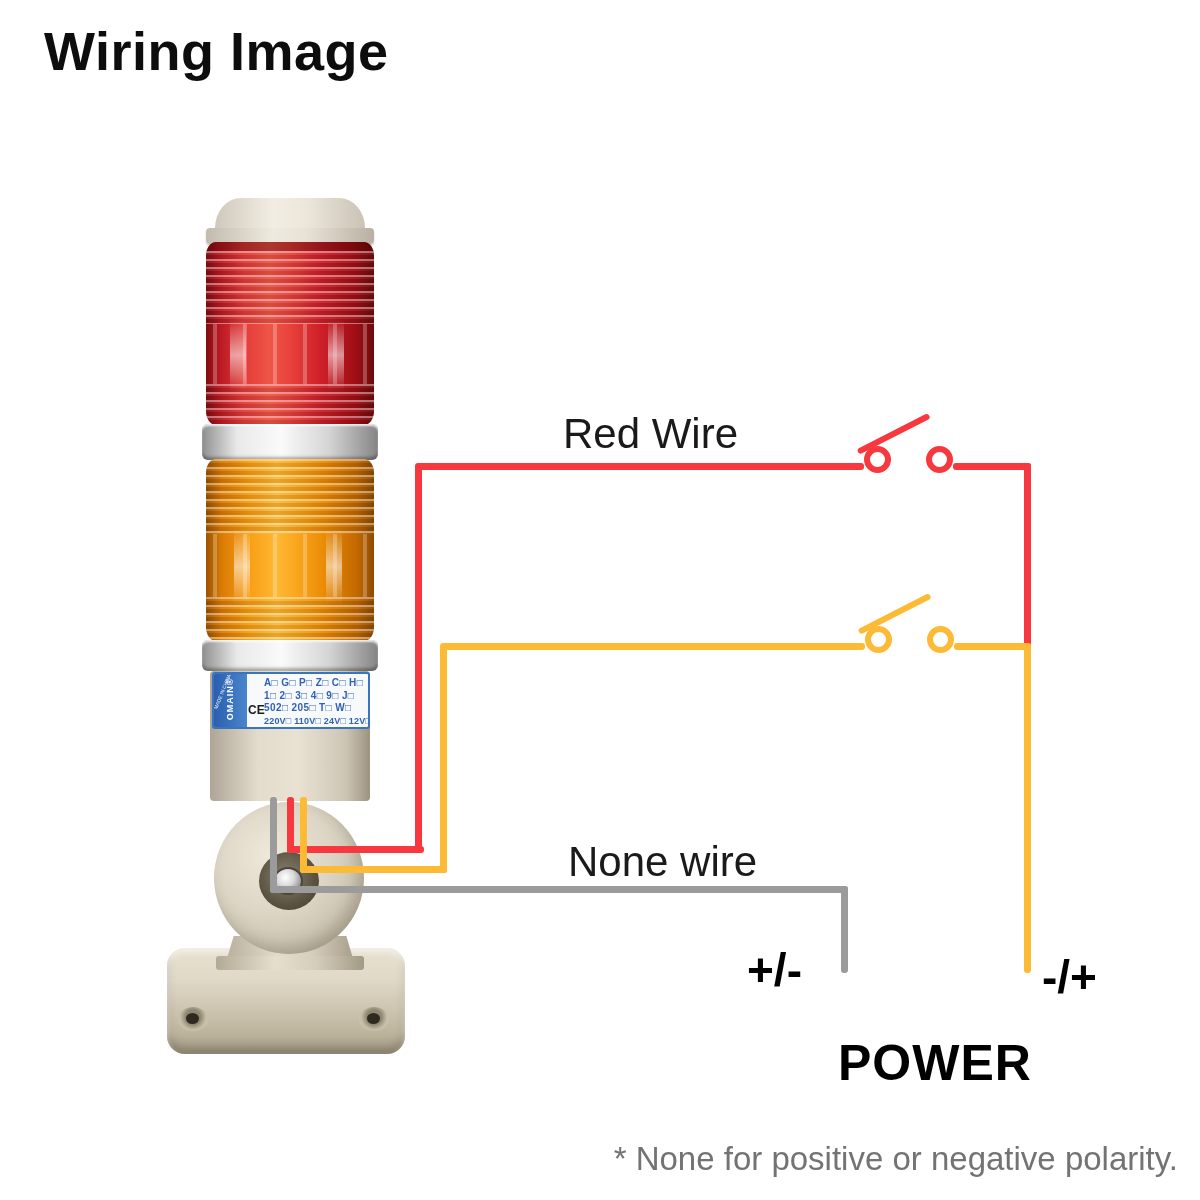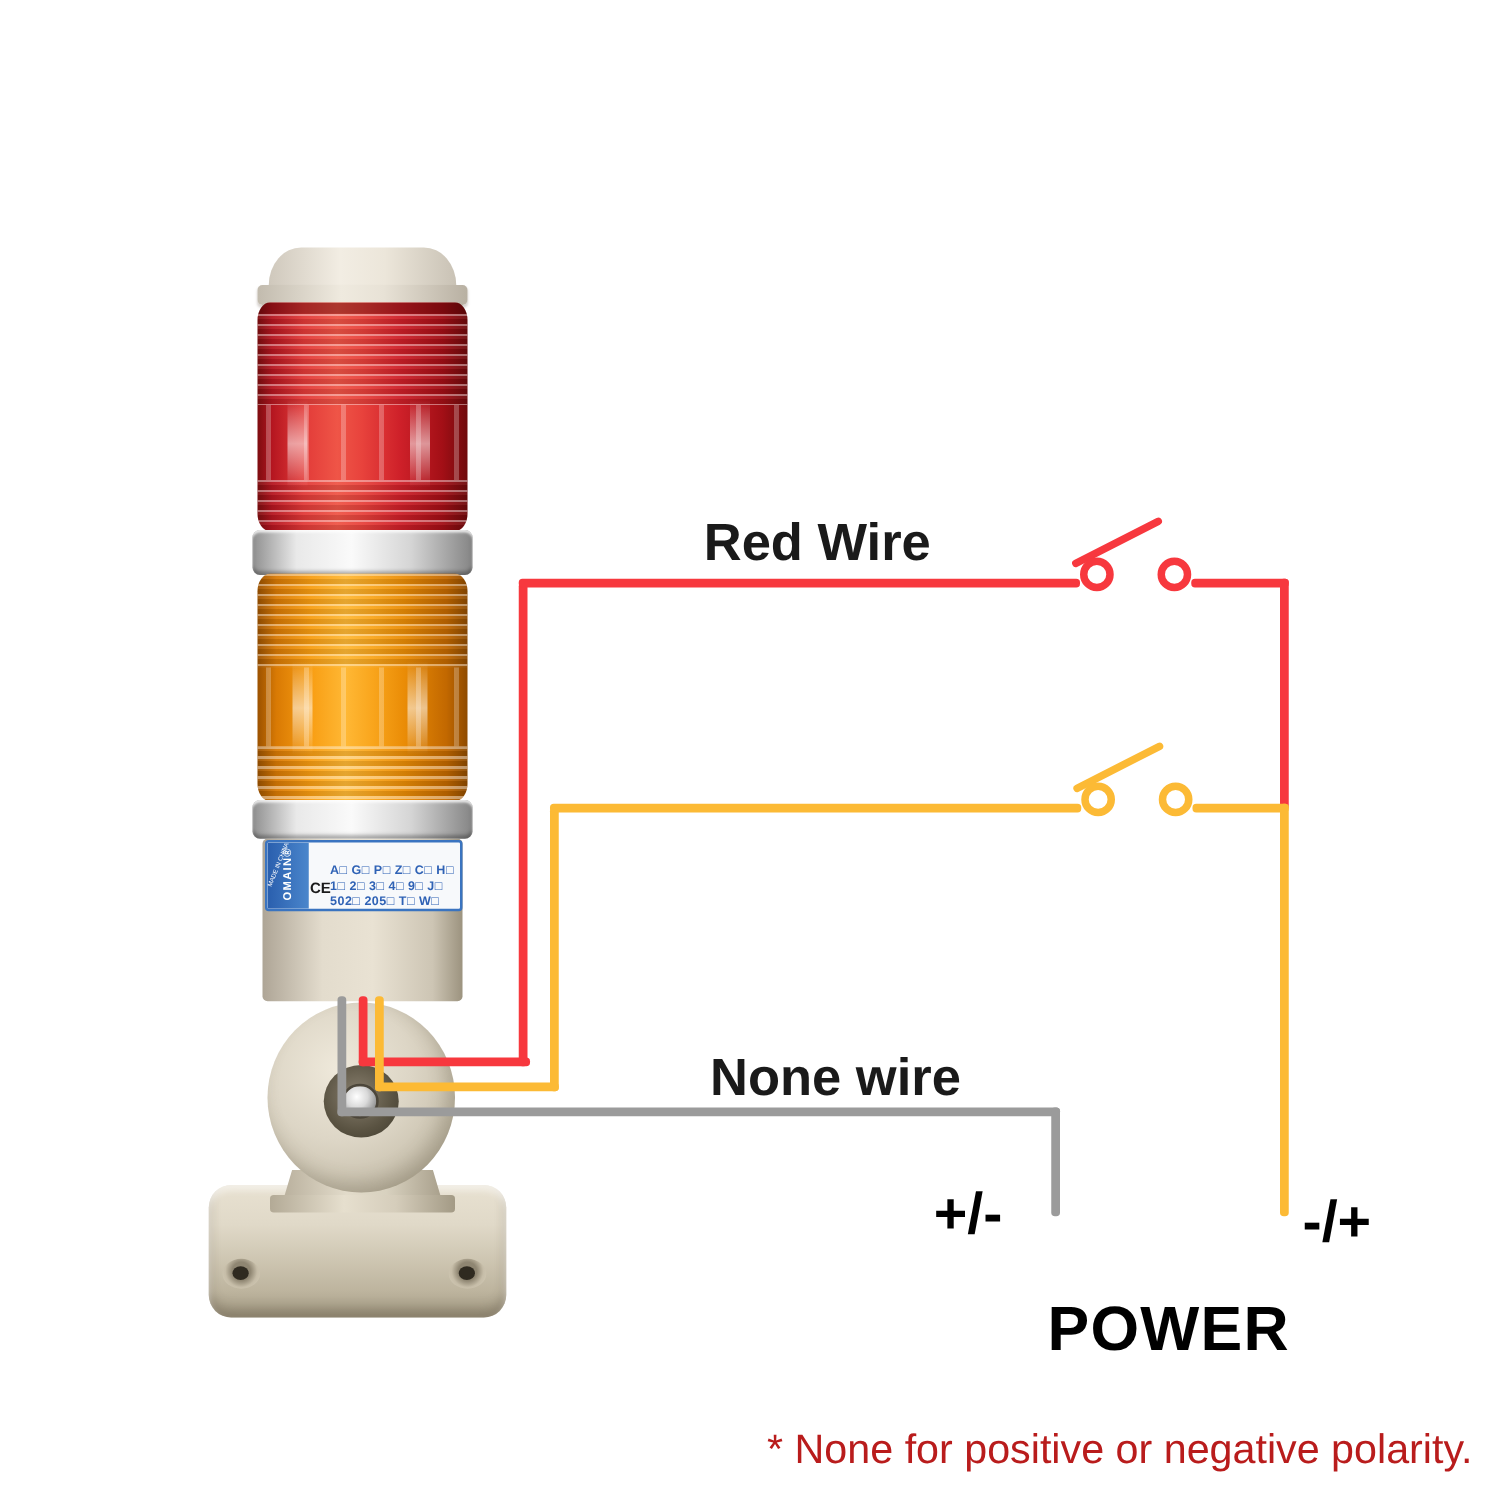--- a/index.html
+++ b/index.html
@@ -4,24 +4,24 @@
 <style>
   html,body { margin:0; padding:0; background:#ffffff; }
   .canvas {
     position:relative; width:1200px; height:1200px; background:#ffffff;
     overflow:hidden; font-family:"Liberation Sans", sans-serif; color:#111;
   }
   .abs { position:absolute; }
 
   
   .page-title { left:44px; top:20px; font-size:54px; font-weight:700; letter-spacing:0.5px; color:#0d0d0d; }
-  .wire-label { font-size:42px; color:#1a1a1a; white-space:nowrap;font-weight:bold; }
+  .wire-label { font-size:42px; color:#1a1a1a; white-space:nowrap; }
   .pol-label  { font-size:46px; font-weight:700; color:#000; white-space:nowrap; }
   .power-label{ left:838px; top:998px; font-size:50px; font-weight:700; letter-spacing:1px; color:#000;margin-top:36px; }
-  .footnote   { right:22px; top:1140px; font-size:33px; color:#b91c1c; white-space:nowrap; }
+  .footnote   { right:22px; top:1140px; font-size:33px; color:#737373; white-space:nowrap; }
 
   
   .cap-top { left:215px; top:198px; width:150px; height:34px;
     border-radius:26px 26px 2px 2px / 30px 30px 2px 2px;
     background:linear-gradient(to right,#cfc8bc,#f2ede3 38%,#ece6da 62%,#c9c2b5); }
   .cap-rim { left:206px; top:228px; width:168px; height:16px; border-radius:4px;
     background:linear-gradient(to right,#c2bbae,#efeadf 40%,#e8e2d6 60%,#b8b0a2);
     box-shadow:0 2px 2px rgba(90,70,60,.25); }
 
   .lens { overflow:hidden; border-radius:10px / 14px; }
@@ -49,21 +49,21 @@
   
   .spec-label { left:212px; top:672px; width:158px; height:57px; background:#f7f9fb;
     border:2px solid var(--spec-strip-blue,#3a74c0); border-radius:3px; overflow:hidden; box-sizing:border-box; }
   .brand-strip { position:absolute; left:0; top:0; bottom:0; width:33px;
     background:linear-gradient(to right,#2a5fae,#4a86cc); }
   .brand-text { position:absolute; left:-14px; top:20px; width:60px; text-align:center;
     color:#fff; font-size:9px; font-weight:700; letter-spacing:1px; transform:rotate(-90deg); }
   .origin-text { position:absolute; left:-1px; top:34px; color:#fff; font-size:8px;
     transform:rotate(-68deg) scale(.62); transform-origin:0 0; white-space:nowrap; }
   .ce-mark { position:absolute; left:34px; bottom:10px; font-size:12px; font-weight:700; color:#1b1b1b; }
-  .spec-rows { position:absolute; left:50px; top:17px; right:1px; }
+  .spec-rows { position:absolute; left:50px; top:3px; right:1px; }
   .spec-row { font-size:10px; font-weight:700; color:var(--spec-blue,#2f62b5);
     line-height:12.5px; white-space:nowrap; letter-spacing:0.4px; }
   .spec-row.small { font-size:9px; letter-spacing:0.2px; }
 
   
   .pivot-disc { left:214px; top:802px; width:150px; height:152px; border-radius:50%;
     background:radial-gradient(circle at 38% 35%, #efe9db 0%, #ddd6c6 42%, #c9c1ae 72%, #a29983 100%);
     box-shadow:inset -6px -8px 14px rgba(80,70,50,.25); }
   .pivot-inner { left:259px; top:852px; width:60px; height:58px; border-radius:50%;
     background:radial-gradient(circle at 45% 42%, #8a8170, #5a5342 60%, #3f3a2d); }
@@ -98,20 +98,21 @@
   .switch.red-sw    { color:var(--wire-red,#f7383e); }
   .switch.yellow-sw { color:var(--wire-yellow,#fcba35); }
 
   .txt { z-index:7; }
 </style>
 </head>
 <body>
 
 <div class="canvas">
 
+  <div class="abs page-title txt">Wiring Image</div>
 
   <div>
     <div class="abs cap-top"></div>
     <div class="abs cap-rim"></div>
 
     <div class="abs lens lens-red">
       <div class="shade-top"></div>
       <div class="ribs" style="top:9px; height:73px;"></div>
       <div class="band" style="top:82px; height:60px;"></div>
       <div class="hl" style="top:78px; height:70px; left:24px;"></div>

